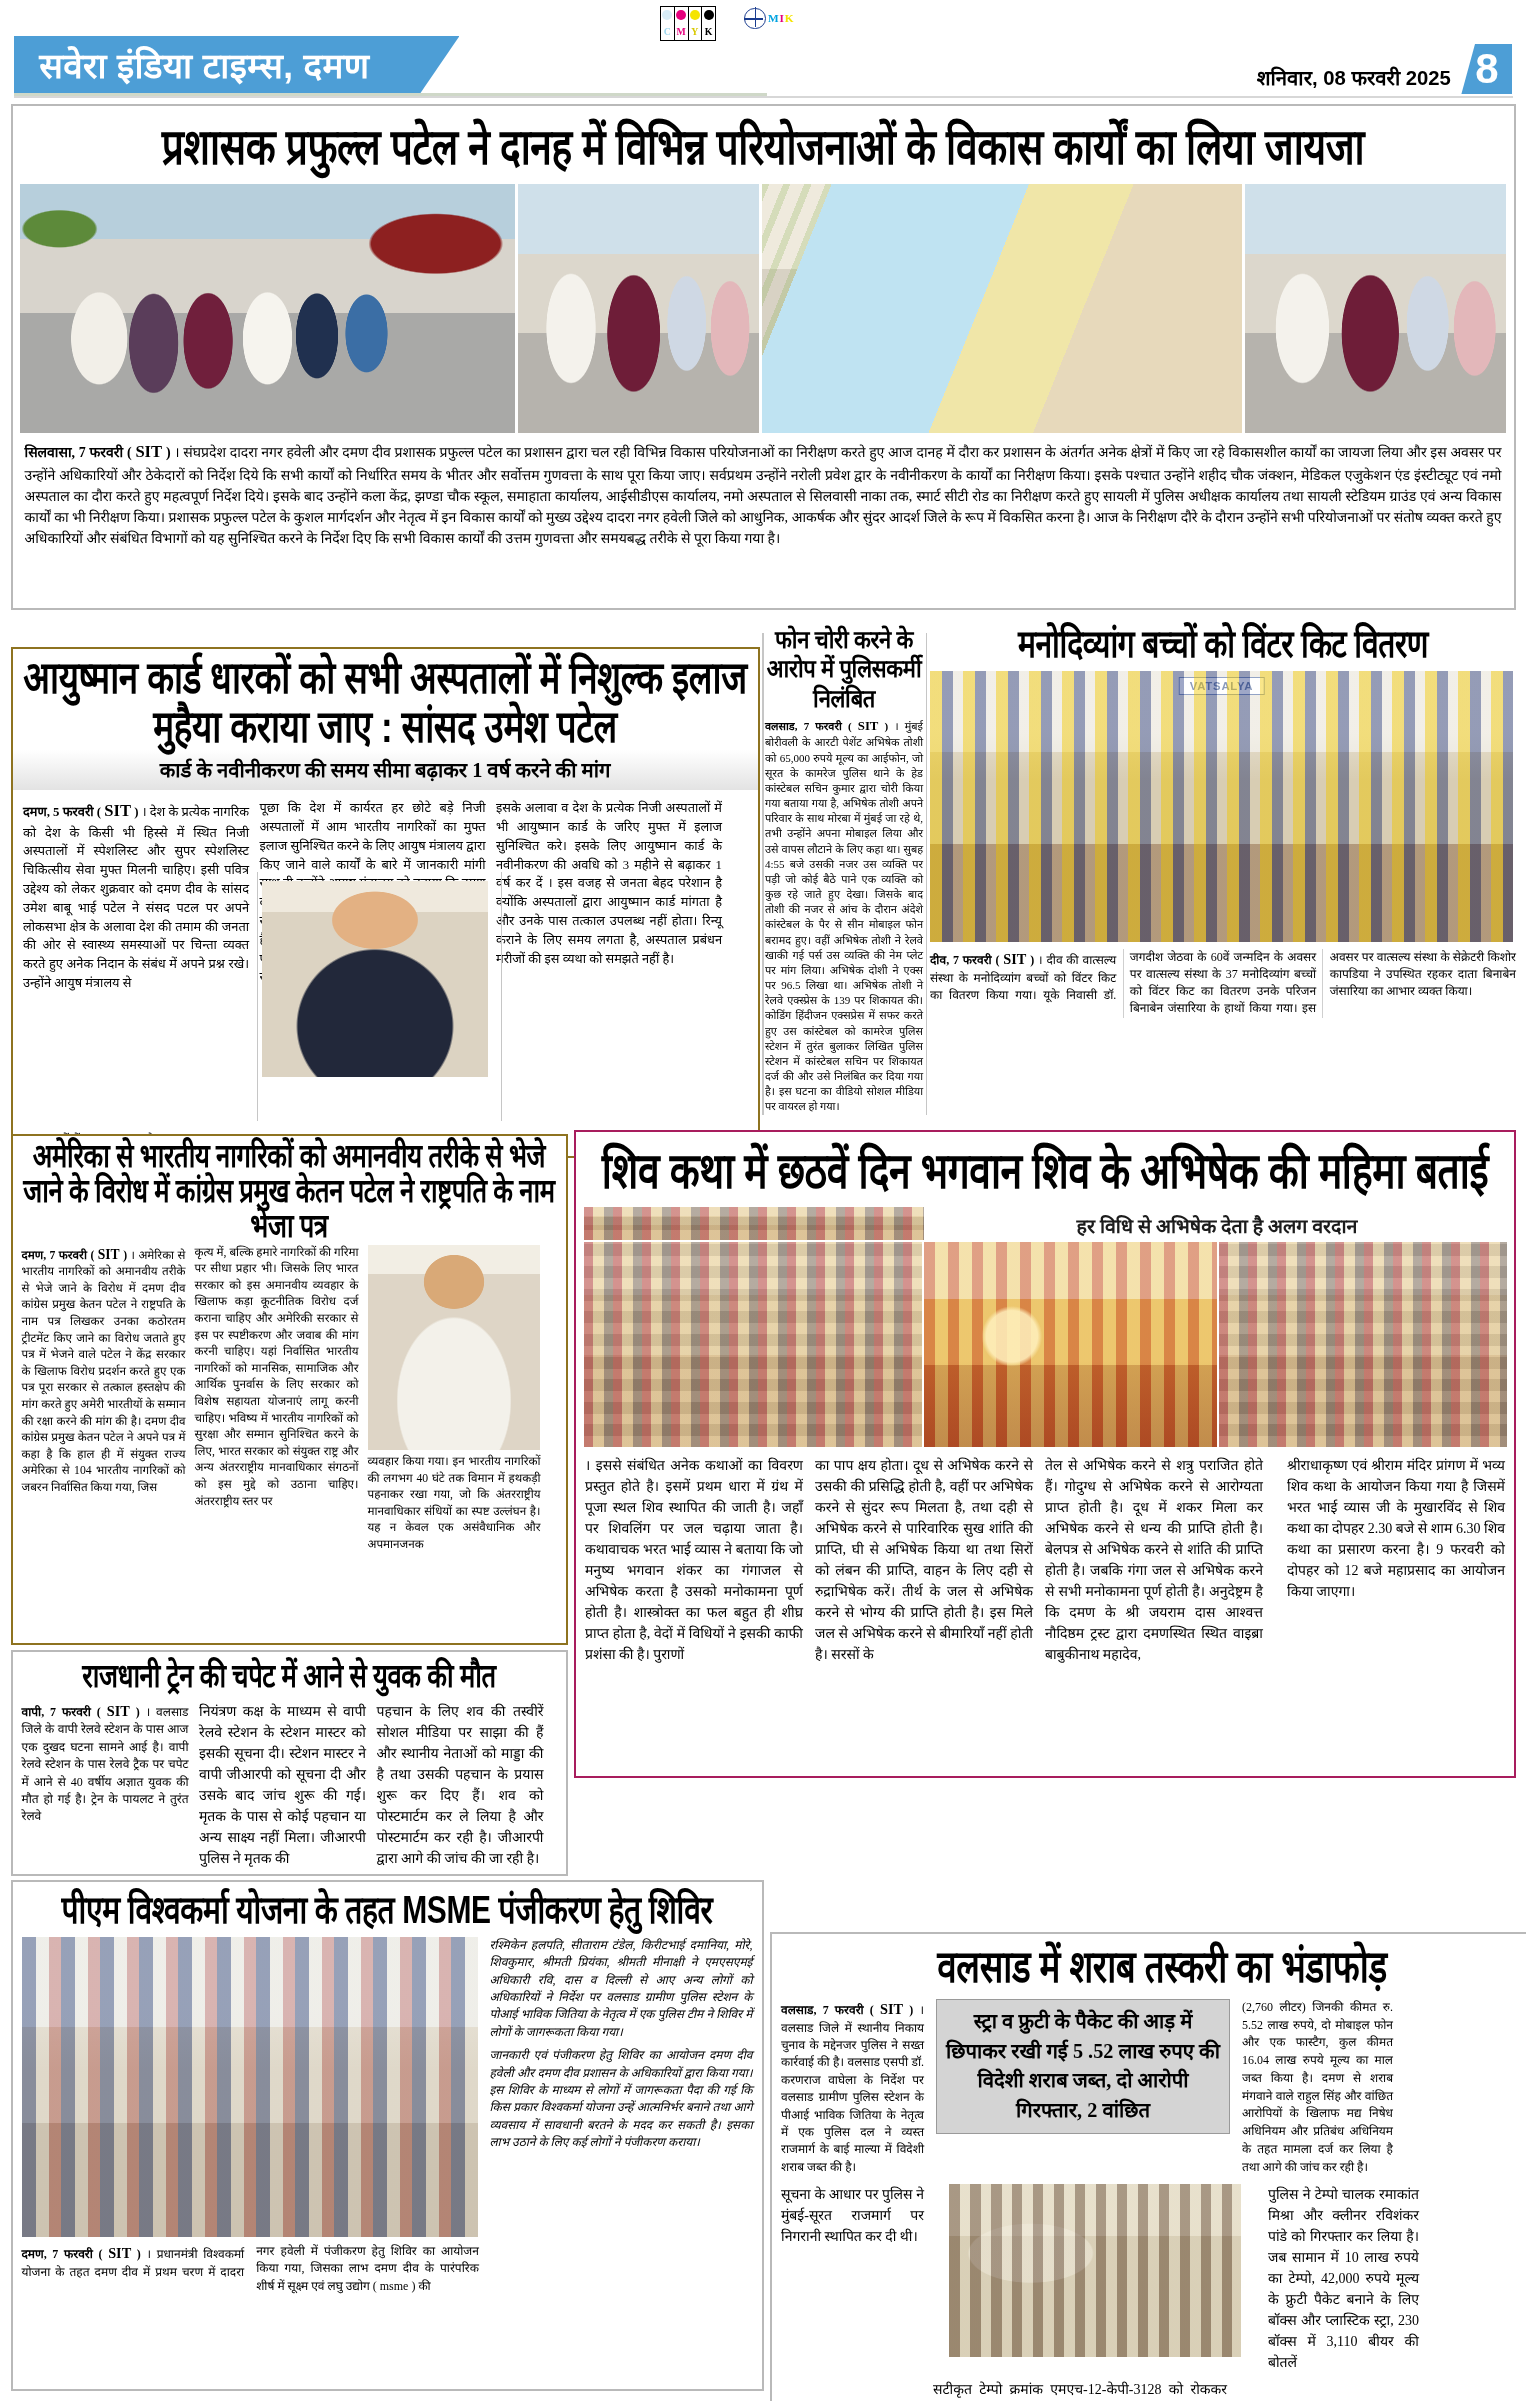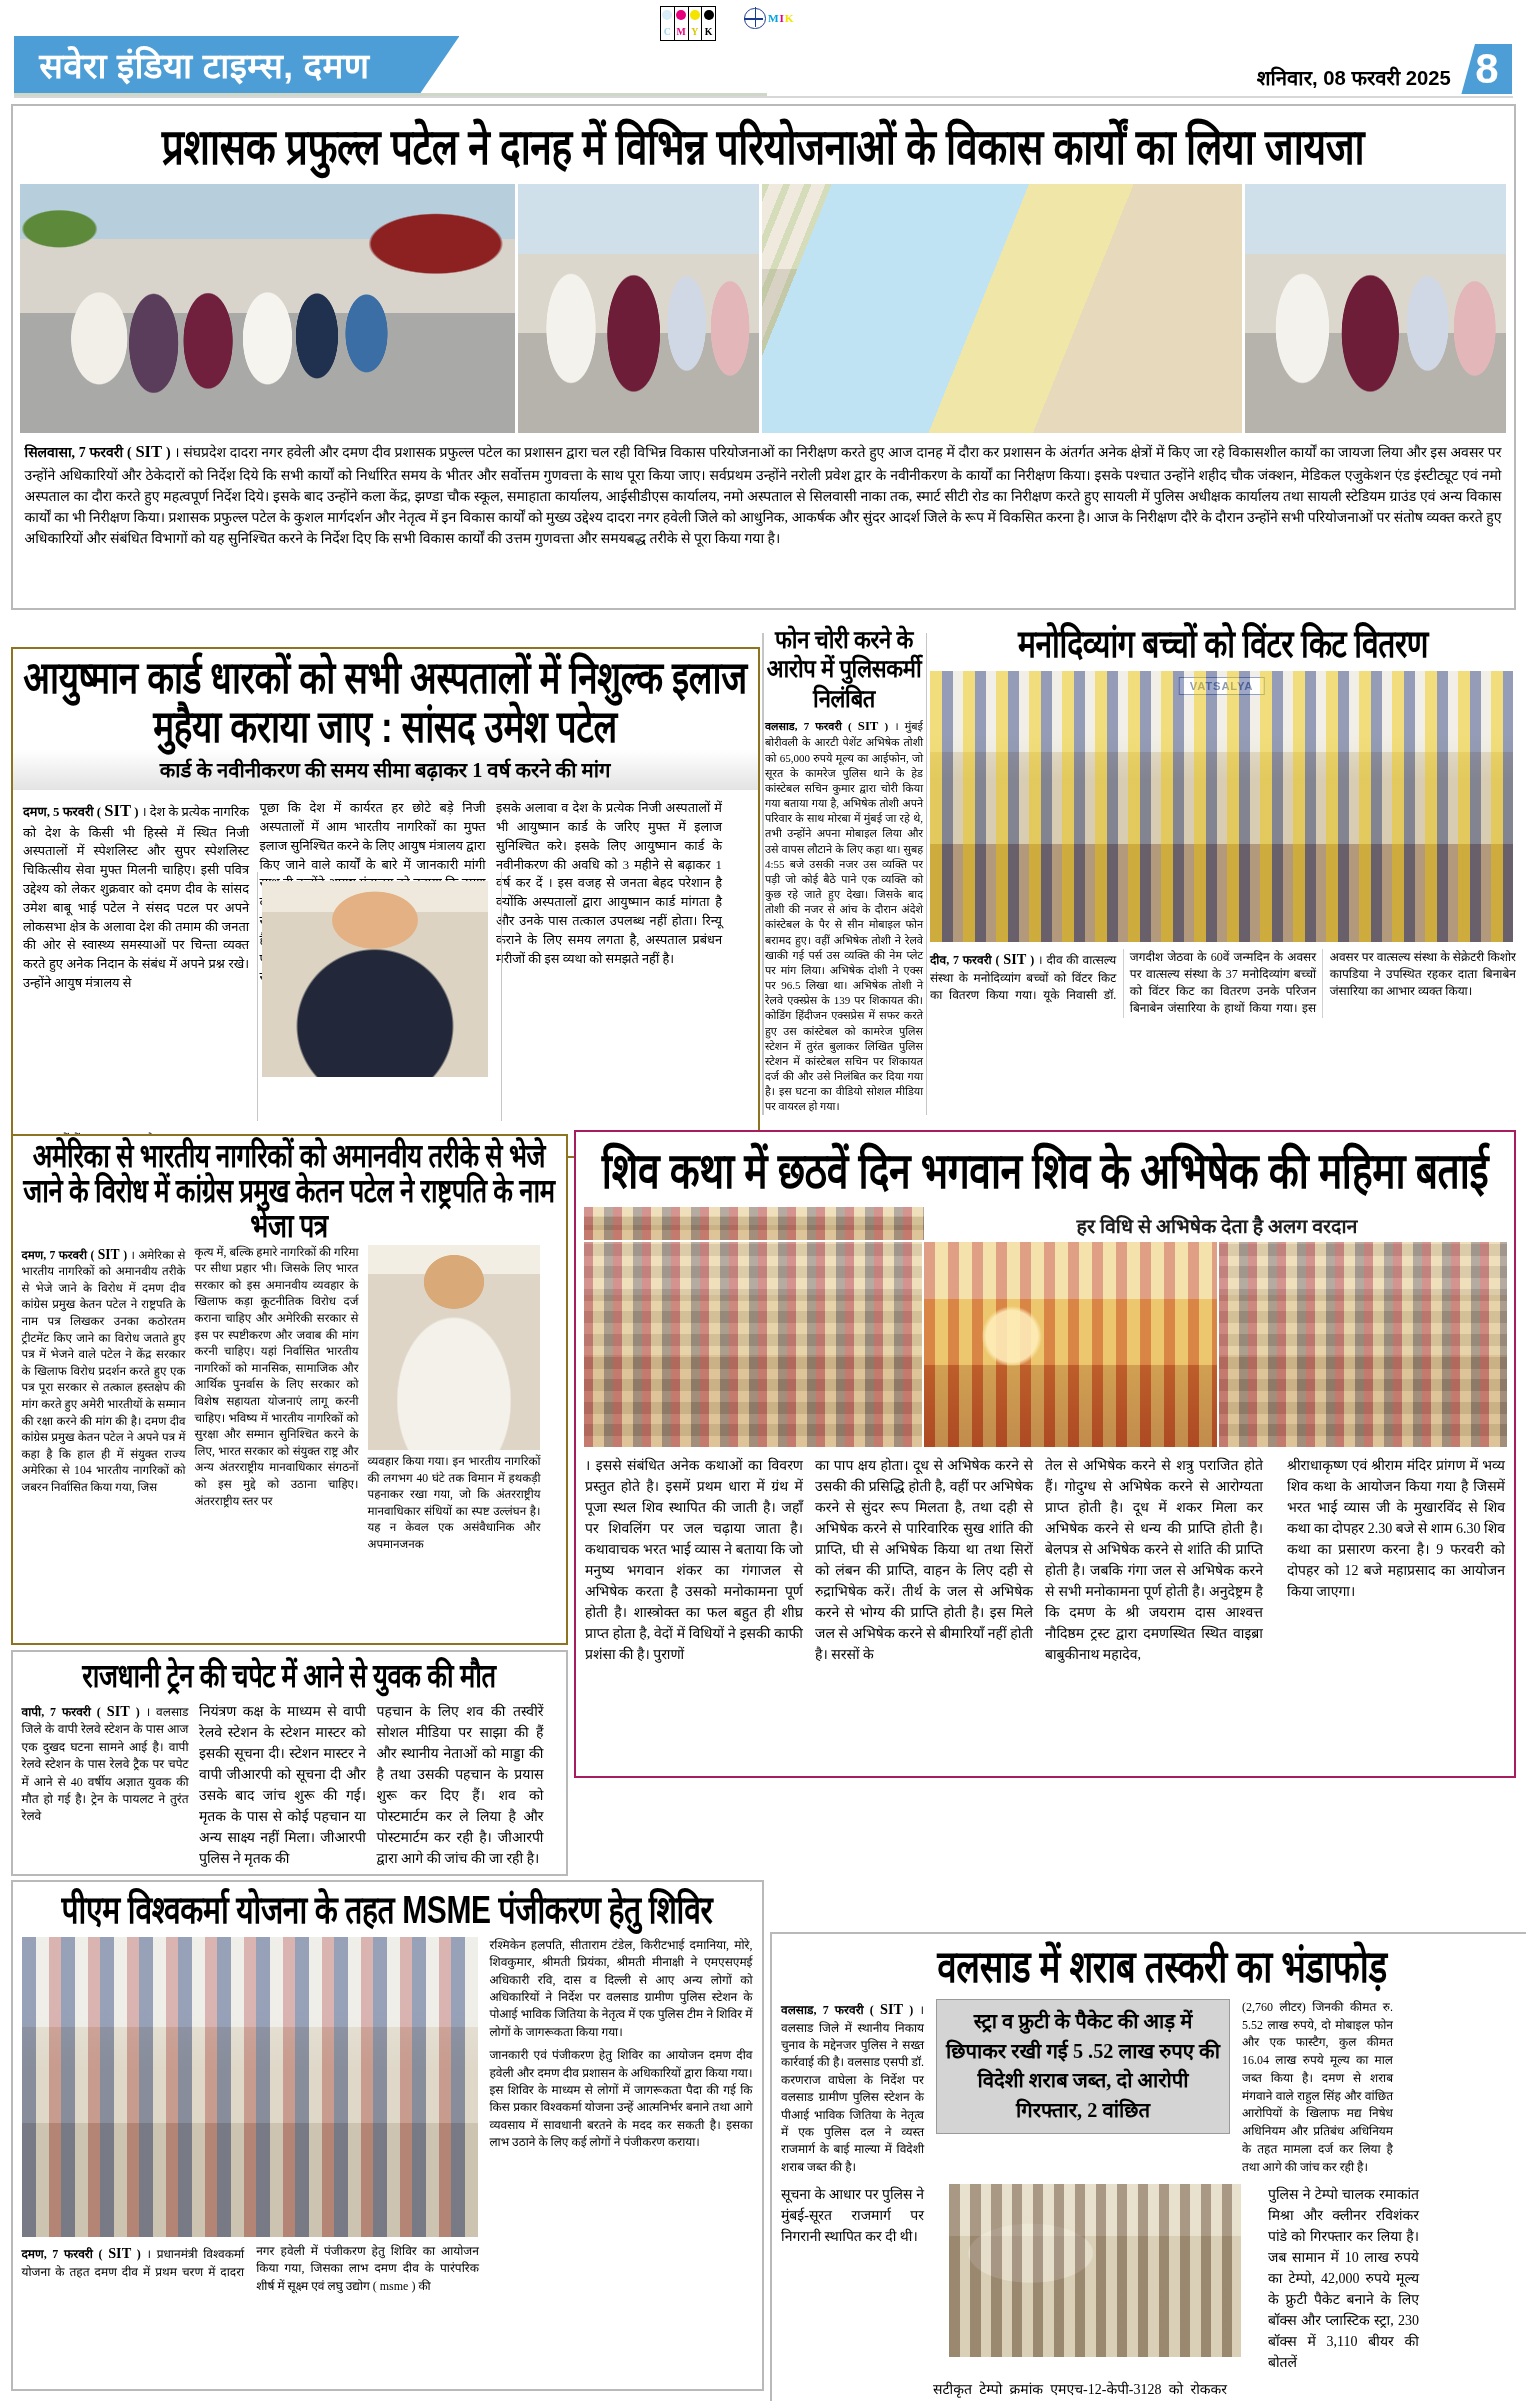--- a/index.html
+++ b/index.html
@@ -301,21 +301,21 @@
     <div class="hl hl-l" style="margin:12px 6px 10.5px;">पीएम विश्वकर्मा योजना के तहत MSME पंजीकरण हेतु शिविर</div>
     <div style="display:flex;gap:10.5px;padding:0 9px;">
       <div style="width:459px;">
         <div class="ph ph-seminar" style="width:456px;height:300px;"></div>
         <div class="body-txt" style="font-size:12px;line-height:1.45;padding-top:6px;column-count:2;column-gap:12px;">
           <span class="byline" style="font-size:12px">दमण, 7 फरवरी</span>
           <span class="byline" style="font-size:12px"> ( <span style="font-size:14.3px;font-weight:bold">SIT</span> )</span>
           <span>। प्रधानमंत्री विश्वकर्मा योजना के तहत दमण दीव में प्रथम चरण में दादरा नगर हवेली में पंजीकरण हेतु शिविर का आयोजन किया गया, जिसका लाभ दमण दीव के पारंपरिक शीर्ष में सूक्ष्म एवं लघु उद्योग ( msme ) की</span>
         </div>
       </div>
-      <div style="width:264px;">
+      <div style="width:264px;font-style:italic;">
         <div class="body-txt" style="font-size:12px;line-height:1.45;">रश्मिकेन हलपति, सीताराम टंडेल, किरीटभाई दमानिया, मोरे, शिवकुमार, श्रीमती प्रियंका, श्रीमती मीनाक्षी ने एमएसएमई अधिकारी रवि, दास व दिल्ली से आए अन्य लोगों को अधिकारियों ने निर्देश पर वलसाड ग्रामीण पुलिस स्टेशन के पोआई भाविक जितिया के नेतृत्व में एक पुलिस टीम ने शिविर में लोगों के जागरूकता किया गया।</div>
         <div class="body-txt" style="font-size:12px;line-height:1.45;padding-top:6px;">जानकारी एवं पंजीकरण हेतु शिविर का आयोजन दमण दीव हवेली और दमण दीव प्रशासन  के अधिकारियों द्वारा किया गया। इस शिविर के माध्यम से लोगों में जागरूकता पैदा की गई कि किस प्रकार विश्वकर्मा योजना उन्हें आत्मनिर्भर बनाने तथा आगे व्यवसाय में सावधानी बरतने के मदद कर सकती है। इसका लाभ उठाने के लिए कई लोगों ने पंजीकरण कराया।</div>
       </div>
     </div>
   </div>
 
   <div class="box bd-grey" style="left:770px;top:1932px;width:784px;height:511px;">
     <div class="hl hl-xl" style="margin:13.6px 6px 13.6px;">वलसाड में शराब तस्करी का भंडाफोड़</div>
 
     <div style="display:flex;gap:12px;padding:0 9px;">

